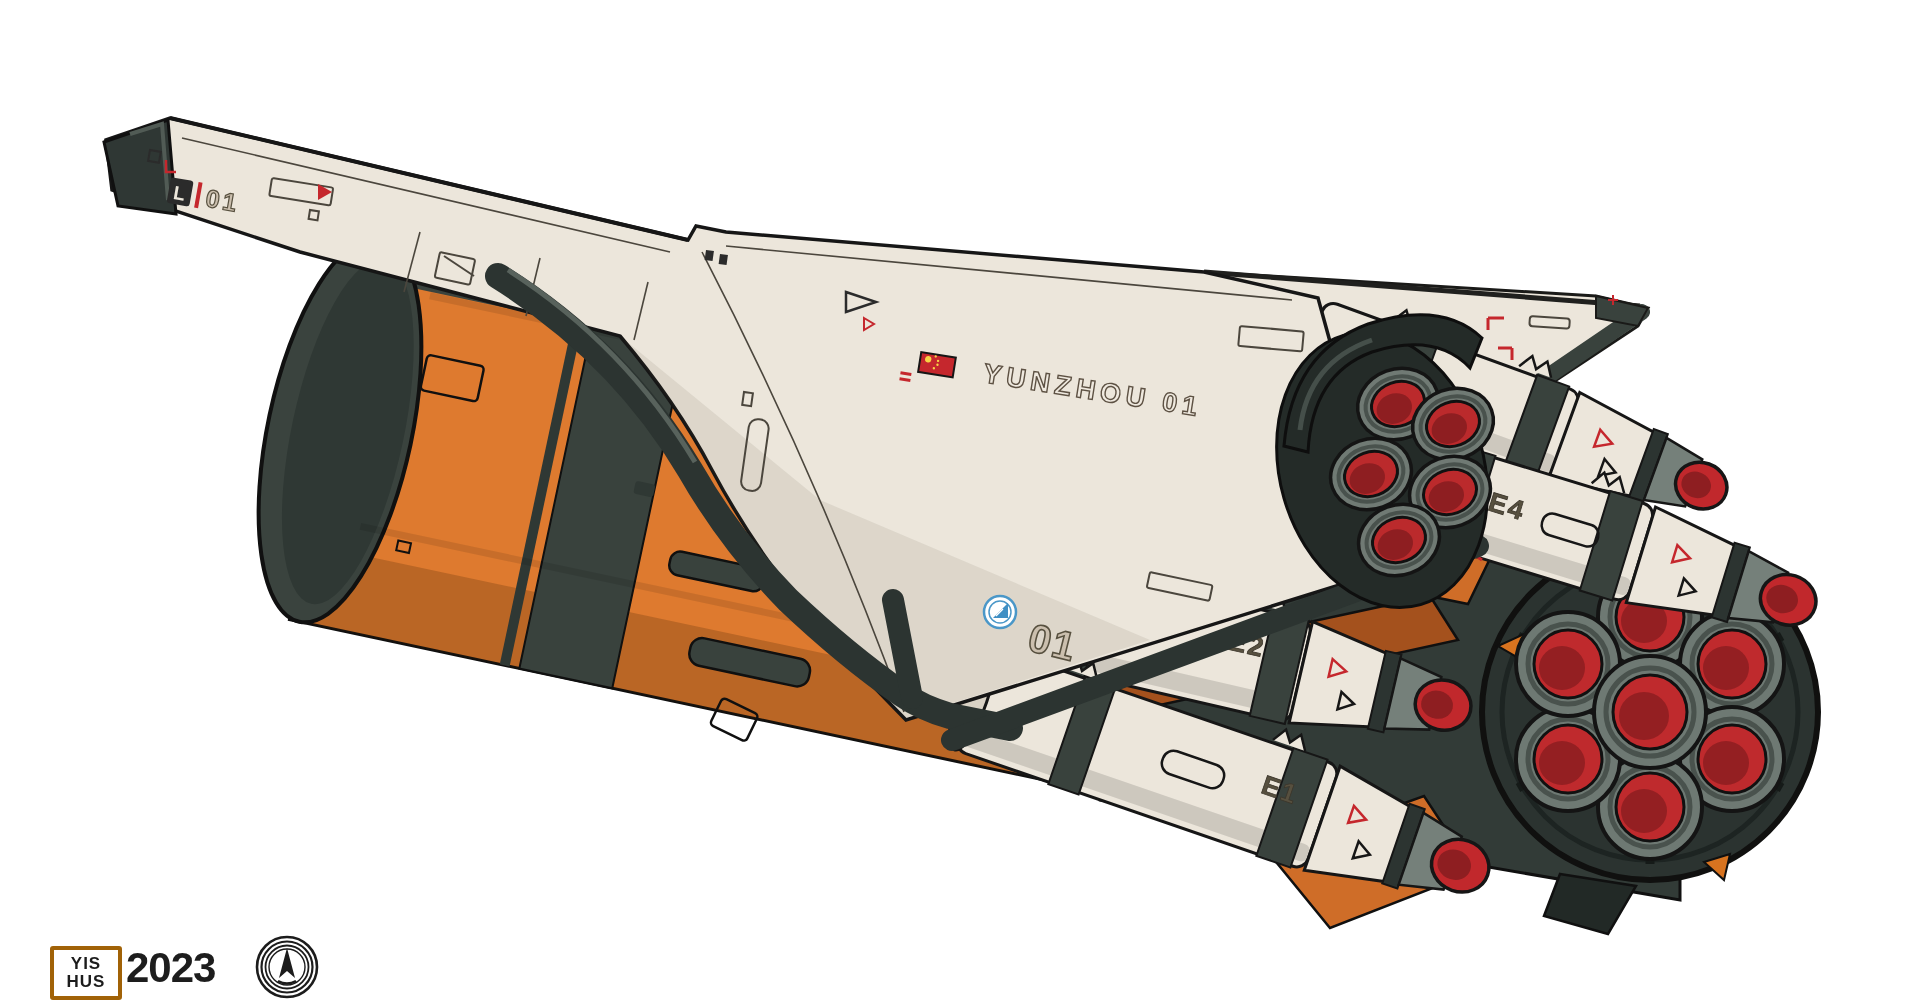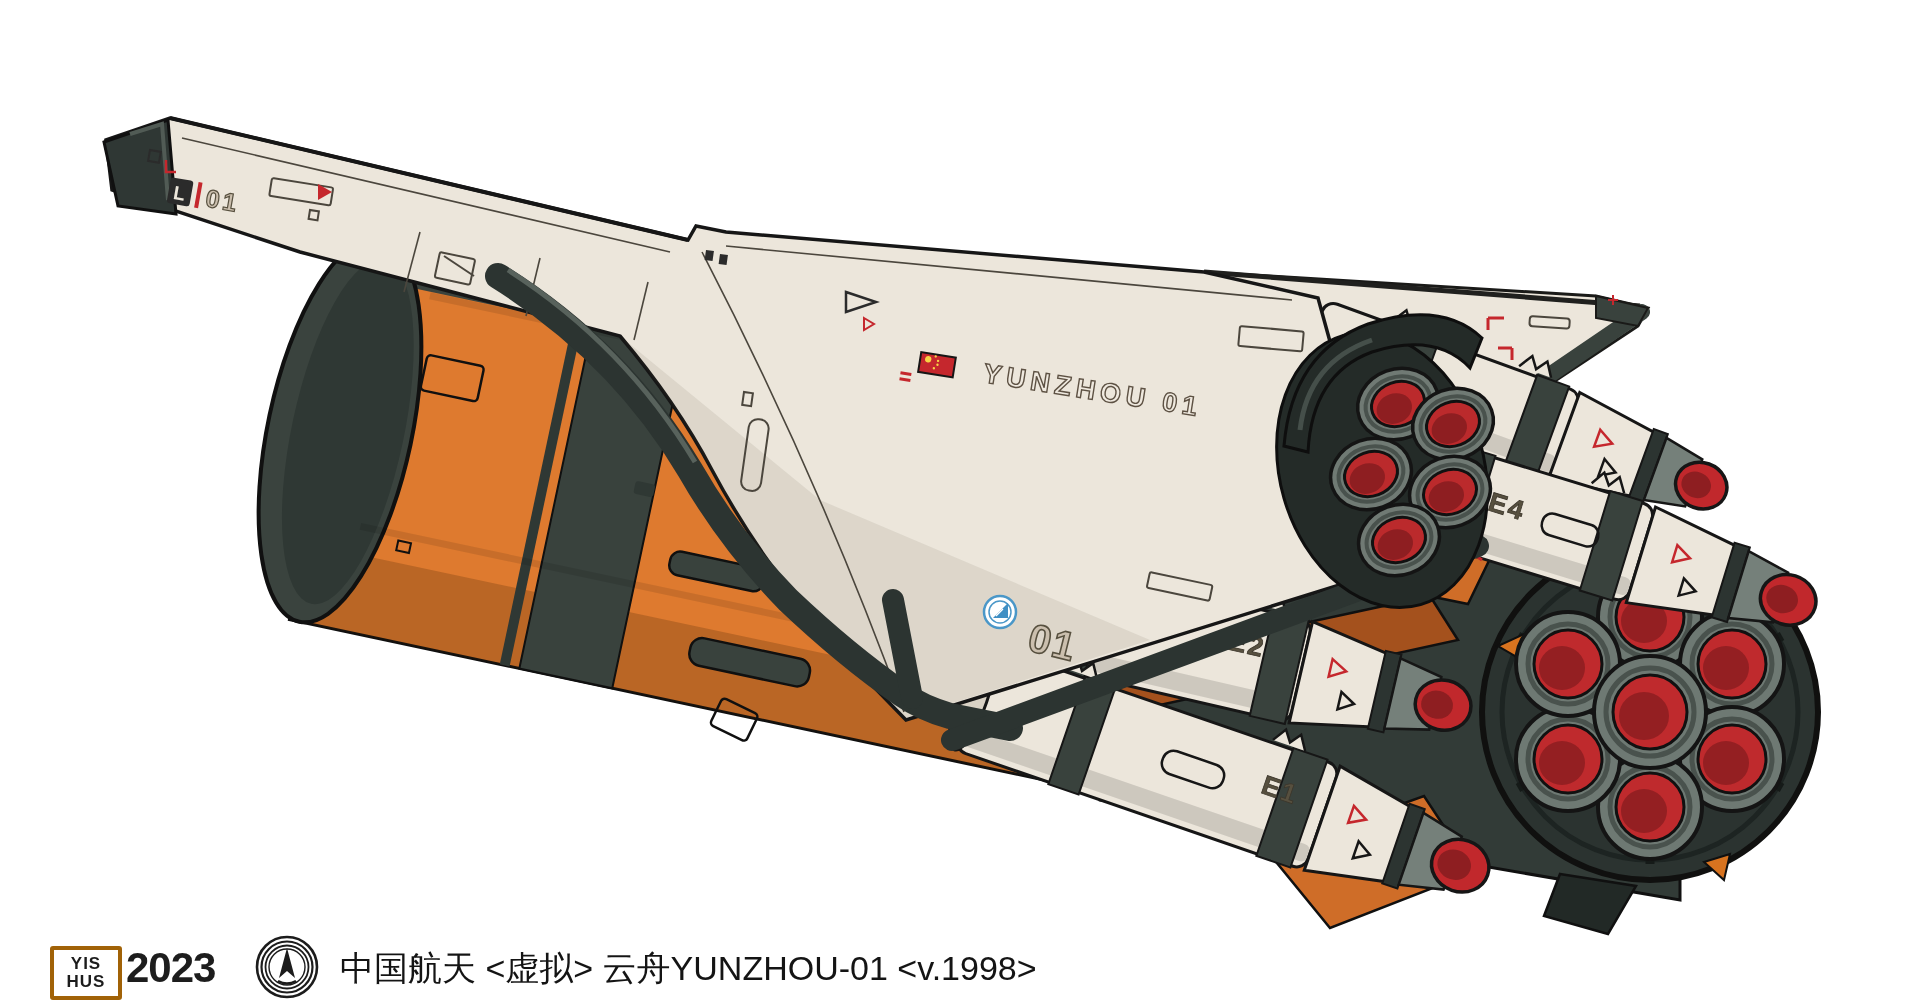--- a/index.html
+++ b/index.html
@@ -336,15 +336,14 @@
     </div>
     <div class="year">2023</div>
     <svg class="emblem" width="66" height="66" viewBox="0 0 66 66">
       <circle cx="33" cy="33" r="30" fill="none" stroke="#1c1c1c" stroke-width="2.6"></circle>
       <circle cx="33" cy="33" r="25.5" fill="none" stroke="#1c1c1c" stroke-width="2.2"></circle>
       <circle cx="33" cy="33" r="21.5" fill="none" stroke="#1c1c1c" stroke-width="1.8"></circle>
       <circle cx="33" cy="33" r="18" fill="#ffffff" stroke="#1c1c1c" stroke-width="1.4"></circle>
       <path d="M33,14 L41,44 L33,37 L25,44 Z" fill="#1c1c1c"></path>
       <path d="M24,47 q9,5 18,0" fill="none" stroke="#1c1c1c" stroke-width="2.4"></path>
     </svg>
-    <div class="cap-text">中国航天 &lt;虚拟&gt; 云舟YUNZHOU-01 &lt;v.1998&gt;</div>
   </div>
 </div>
 
 </body></html>

